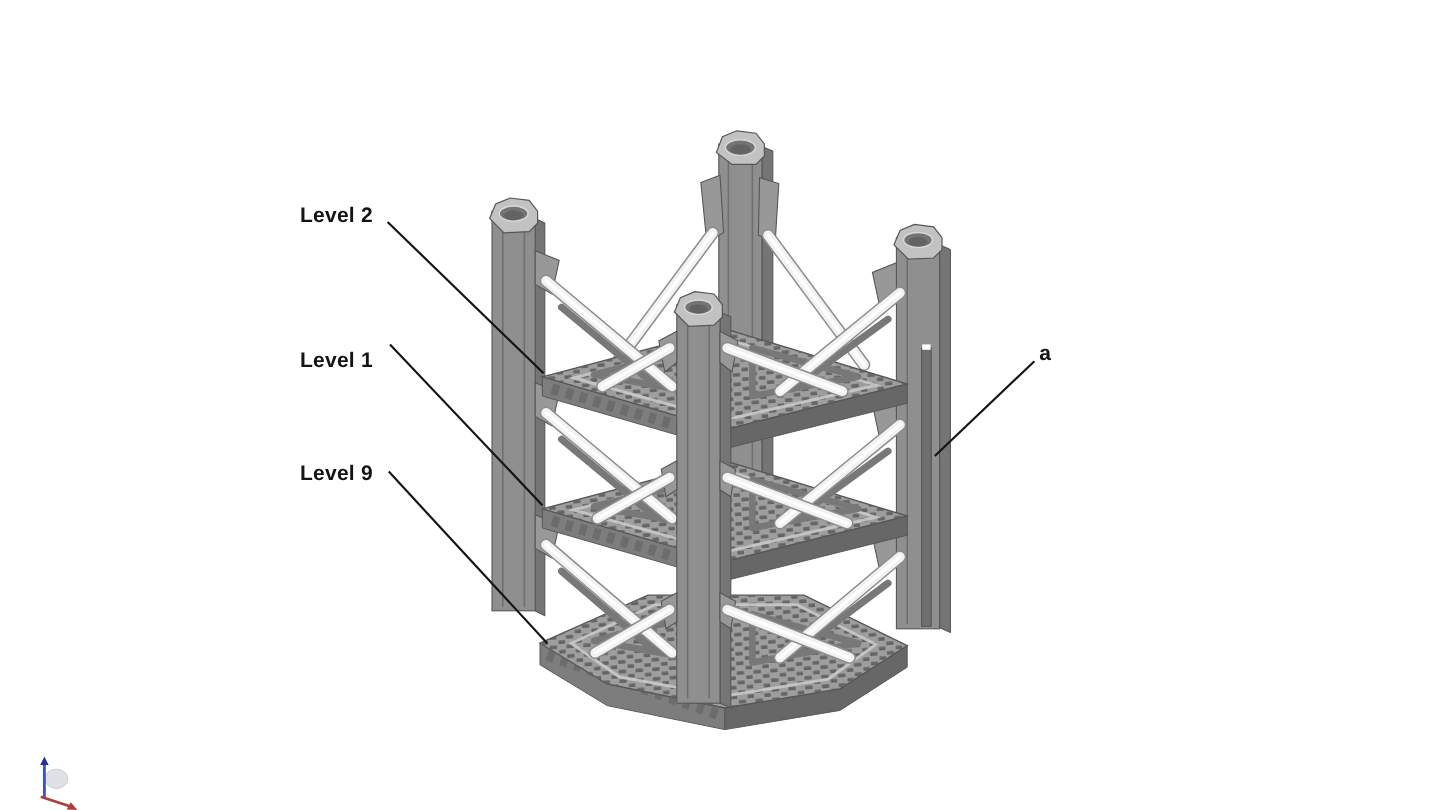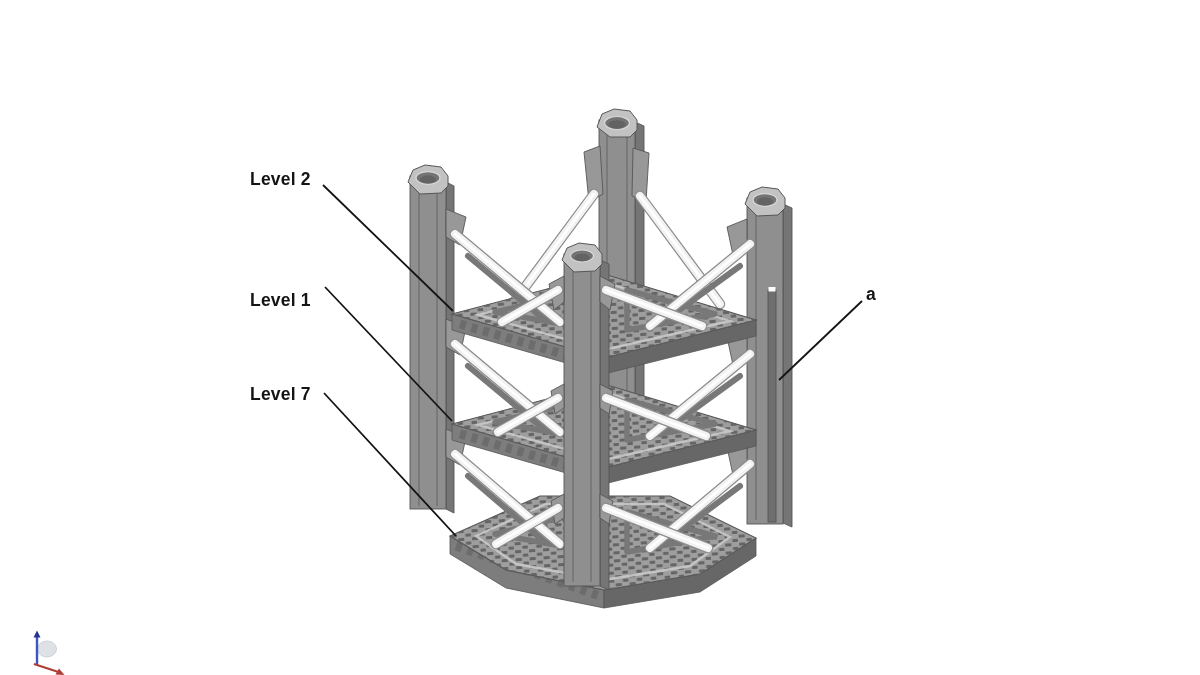--- a/index.html
+++ b/index.html
@@ -221,15 +221,15 @@
       <ellipse class="triad-plane" cx="47" cy="625" rx="9.5" ry="8"></ellipse>
       <line class="triad-z" x1="37" y1="641" x2="37" y2="613"></line>
       <polygon class="triad-z-tip" points="33.5,613.5 40.5,613.5 37,606.5"></polygon>
       <line class="triad-x" x1="34" y1="640" x2="60" y2="648.5"></line>
       <polygon class="triad-x-tip" points="59,644.5 64.5,651 55.5,650.5"></polygon>
     </g>
   </svg>
 
   <div class="ann-label" id="ann-level-2">Level 2</div>
   <div class="ann-label" id="ann-level-1">Level 1</div>
-  <div class="ann-label" id="ann-level-0">Level 7</div>
+  <div class="ann-label" id="ann-level-0">Level 9</div>
   <div class="ann-label" id="ann-a">a</div>
 </div>
 
 </body></html>

